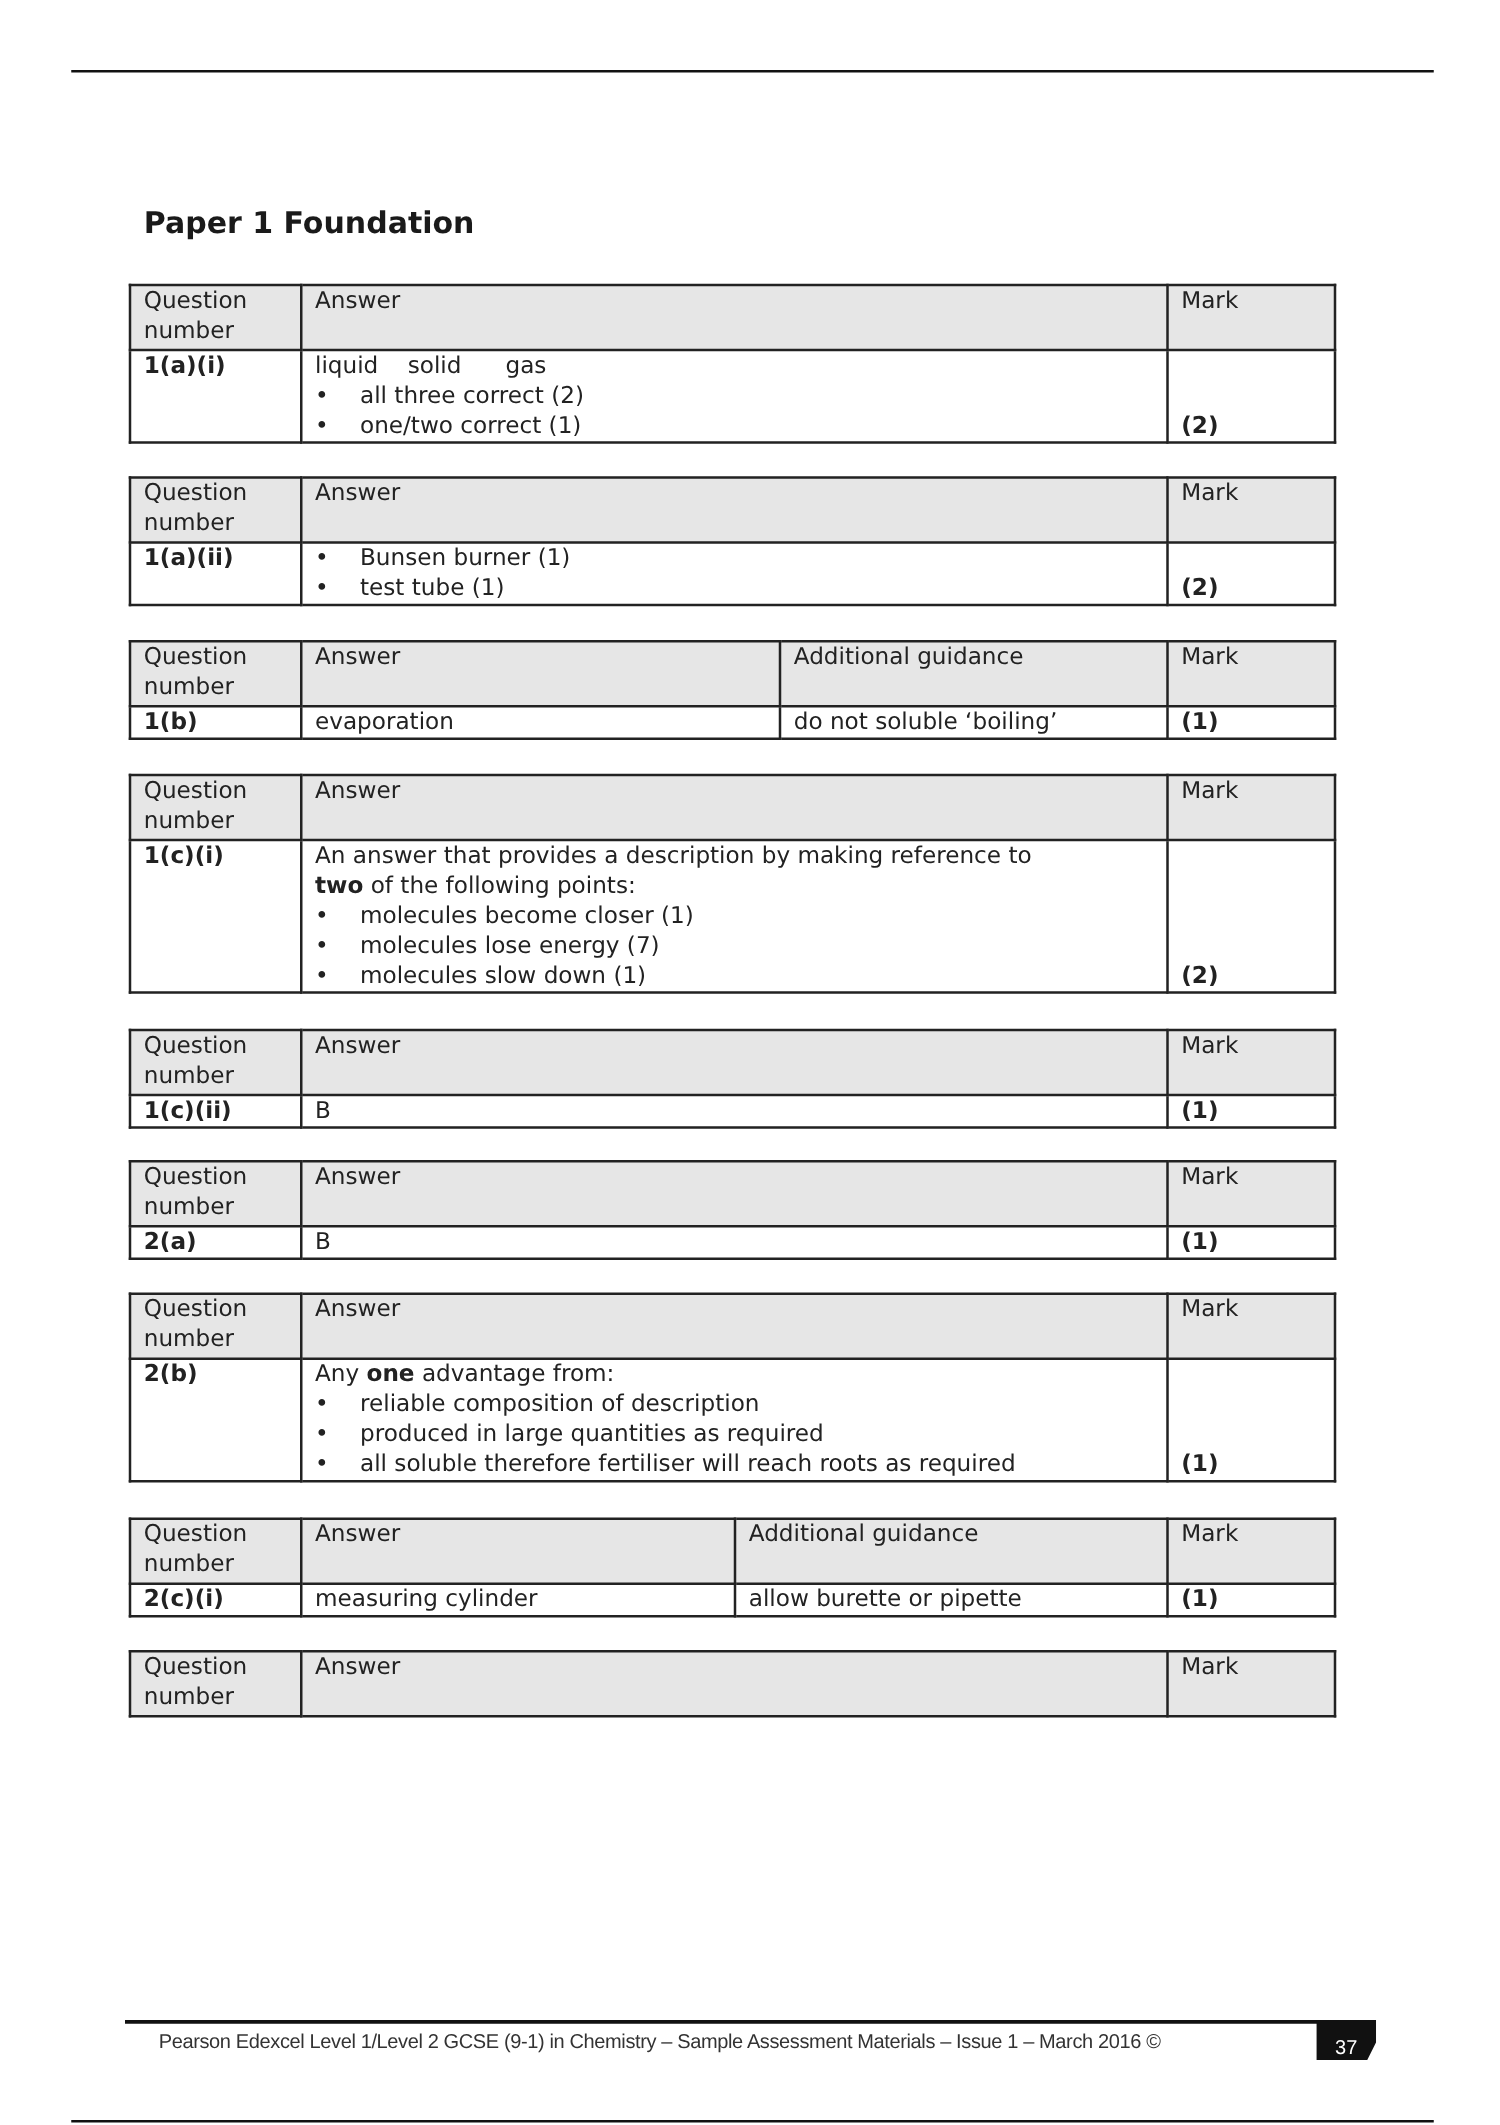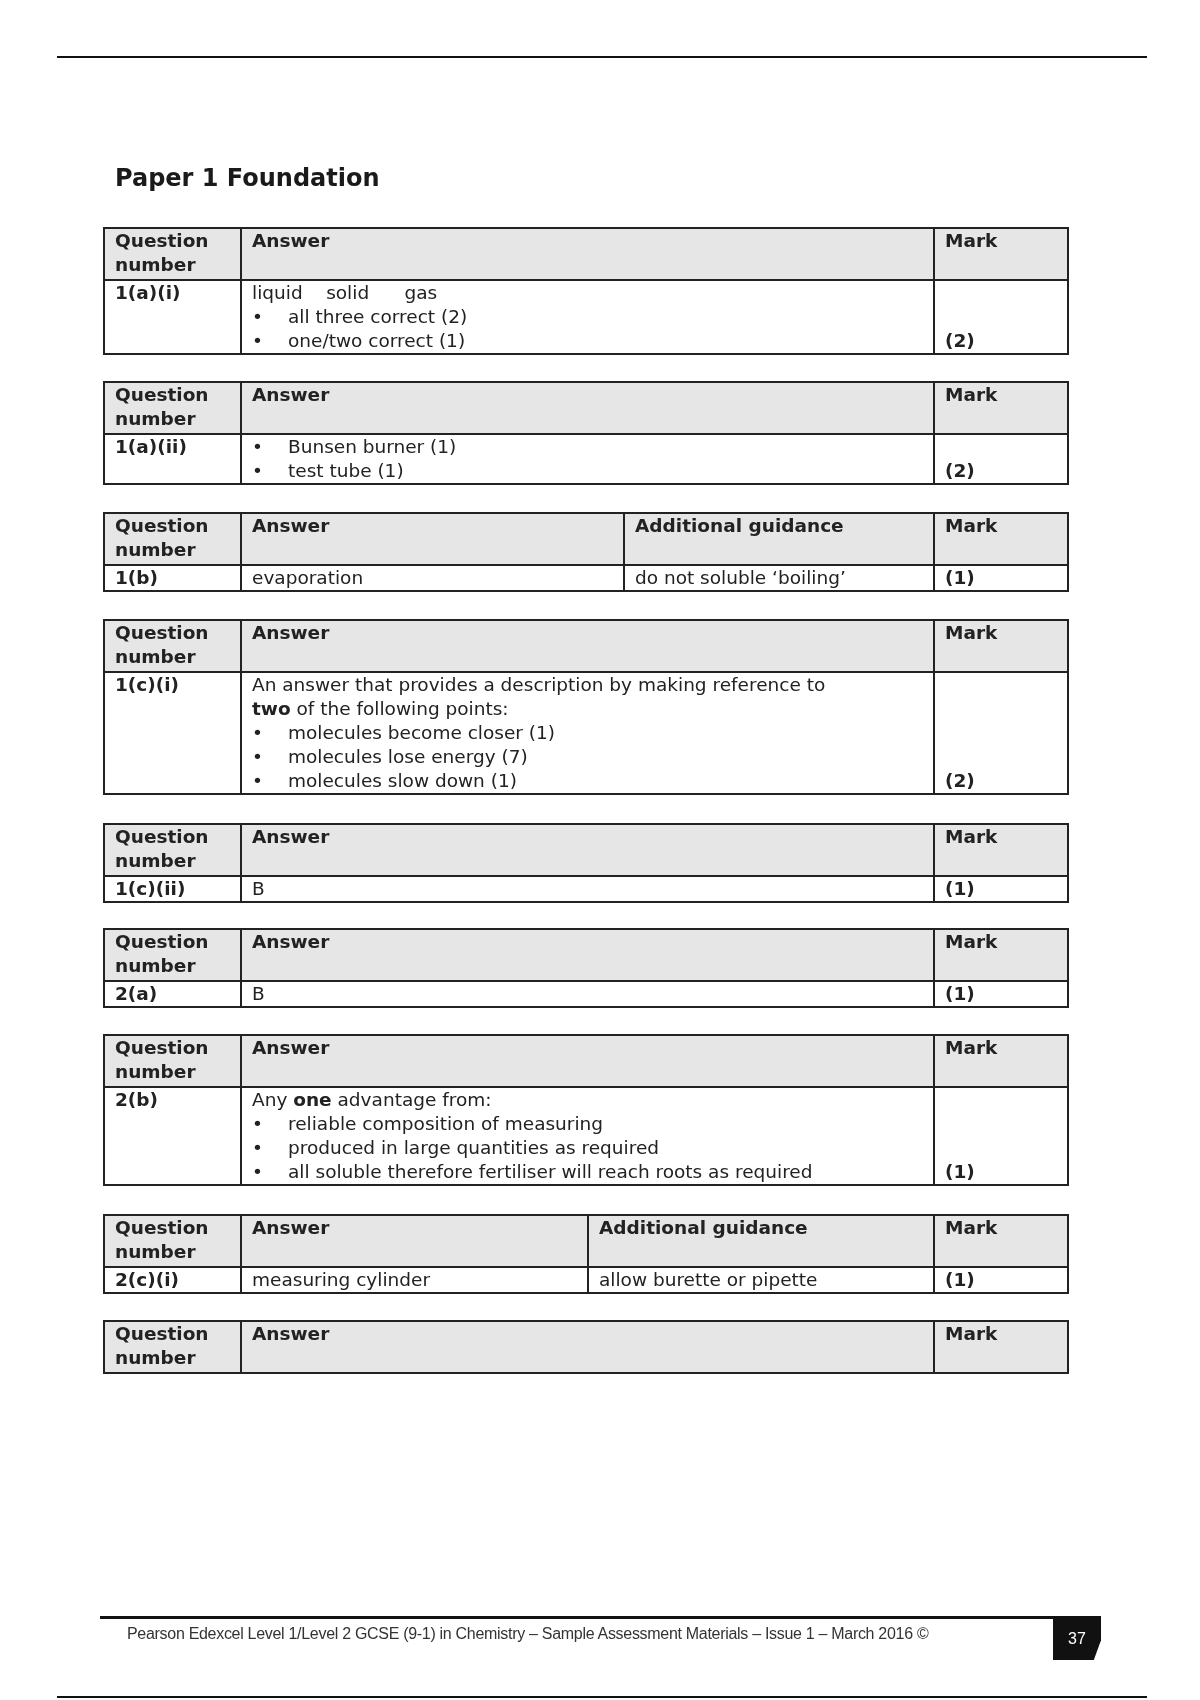--- a/index.html
+++ b/index.html
@@ -4,31 +4,31 @@
 <style>
   html, body { margin:0; padding:0; background:#fff; }
   body { width:1200px; height:1700px; position:relative; overflow:hidden;
          font-family:"DejaVu Sans", sans-serif; color:#222; }
   .top-rule { position:absolute; left:57px; top:56px; width:1090px; height:2px; background:#111; }
   .bottom-rule { position:absolute; left:57px; top:1696px; width:1090px; height:2px; background:#111; }
   .page-title { position:absolute; left:115px; top:164px; font-size:24px; font-weight:bold; color:#1a1a1a; }
   table.ms { position:absolute; left:103px; width:964px; border-collapse:collapse; table-layout:fixed;
              font-size:18.5px; line-height:24px; }
   table.ms td { border:2px solid #222; vertical-align:top; padding:0 10px; }
-  table.ms tr.hdr td { background:#e6e6e6; font-weight:bold; color:#222; height:50px; padding-top:0; }
+  table.ms tr.hdr td { background:#e6e6e6; font-weight:normal; color:#222; height:50px; padding-top:0; }
   table.ms td.q { font-weight:bold; }
   table.ms td.mark { font-weight:bold; vertical-align:bottom; }
   table.ms tr.hdr td.mark { vertical-align:top; }
   .bl { display:block; padding-left:36px; position:relative; }
   .bl::before { content:"•"; position:absolute; left:0; }
   .spc { white-space:pre; }
   .footer-rule { position:absolute; left:100px; top:1616px; width:1000px; height:3px; background:#111; }
   .footer-text { position:absolute; left:100px; top:1622px; font-family:"Liberation Sans", sans-serif;
                  font-size:16px; line-height:23px; color:#333; letter-spacing:-0.3px;margin-left:27px; }
-  .page-num { position:absolute; left:1053px; top:1616px; width:48px; height:44px; background:#111; color:#fff;
+  .page-num { position:absolute; left:1053px; top:1616px; width:48px; height:32px; background:#111; color:#fff;
               font-family:"Liberation Sans", sans-serif; font-size:16px; text-align:center; line-height:46px;
               clip-path: polygon(0 0,100% 0,100% 55%,85% 100%,0 100%); }
 </style>
 </head>
 <body>
 
 <div class="top-rule"></div>
 <div class="page-title">Paper 1 Foundation</div>
 
 <table class="ms" style="top:227px;">
@@ -175,21 +175,21 @@
   <tbody>
       <tr class="hdr">
     <td>Question number</td>
     <td>Answer</td>
     <td class="mark">Mark</td>
   </tr>
   <tr style="height:98px">
     <td class="q">2(b)</td>
     <td>
       <span><span>Any </span><b>one</b><span> advantage from:</span></span>
-      <span class="bl">reliable composition of measuring</span>
+      <span class="bl">reliable composition of description</span>
       <span class="bl">produced in large quantities as required</span>
       <span class="bl">all soluble therefore fertiliser will reach roots as required</span>
     </td>
     <td class="mark">(1)</td>
   </tr>
 </tbody>
   </table>
 
 <table class="ms" style="top:1214px;">
   <colgroup>

